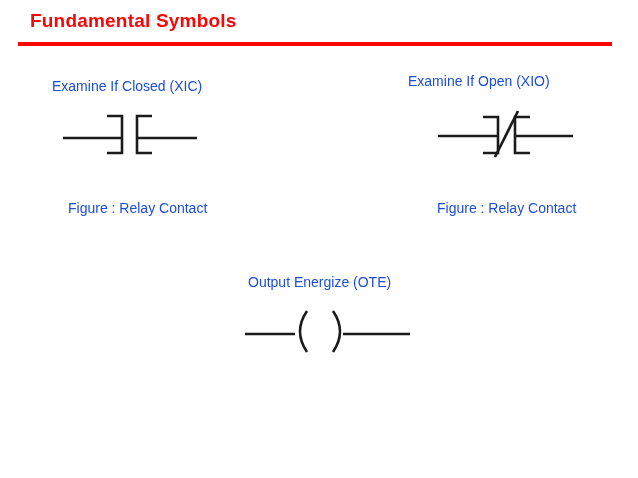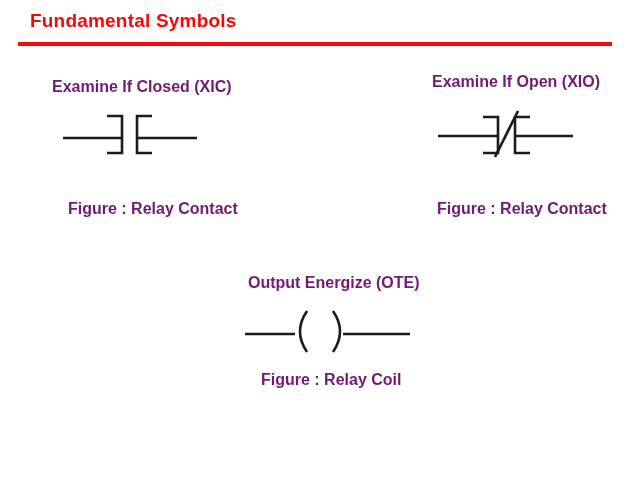--- a/index.html
+++ b/index.html
@@ -24,38 +24,37 @@
   .title-rule {
     position: absolute;
     left: 18px;
     top: 42px;
     width: 594px;
     height: 4px;
     background: #f90606;
   }
   .fig-label, .fig-caption {
     position: absolute;
-    font-size: 16px;
+    font-size: 14px;
     white-space: nowrap;
-    color: #701a75;
-    font-weight: bold;
+    color: #1d4ed8;
   }
   .fig-symbol { position: absolute; }
   .fig-symbol svg { display: block; }
   .fig-symbol path {
     fill: none;
     stroke: #1b1b1b;
     stroke-width: 2.6;
   }
   
   .xic-label   { left: 52px;  top: 78px; }
   .xic-symbol  { left: 63px;  top: 112px; }
   .xic-caption { left: 68px;  top: 200px; }
   
-  .xio-label   { left: 432px; top: 73px; }
+  .xio-label   { left: 408px; top: 73px; }
   .xio-symbol  { left: 438px; top: 106px; }
   .xio-caption { left: 437px; top: 200px; }
   
   .ote-label   { left: 248px; top: 274px; }
   .ote-symbol  { left: 245px; top: 308px; }
   .ote-caption { left: 261px; top: 371px; }
 </style>
 </head>
 <body>
 
@@ -96,15 +95,14 @@
 
   <div class="fig-symbol ote-symbol">
     <svg width="165" height="52" viewBox="0 0 165 52" aria-hidden="true">
       <path d="M0,26 H50"></path>
       <path d="M62,3 Q48,23.5 62,44"></path>
       <path d="M88,3 Q102,23.5 88,44"></path>
       <path d="M98,26 H165"></path>
     </svg>
   </div>
 
-  <div class="fig-caption ote-caption">Figure : Relay Coil</div>
 
 </div>
 
 </body></html>

